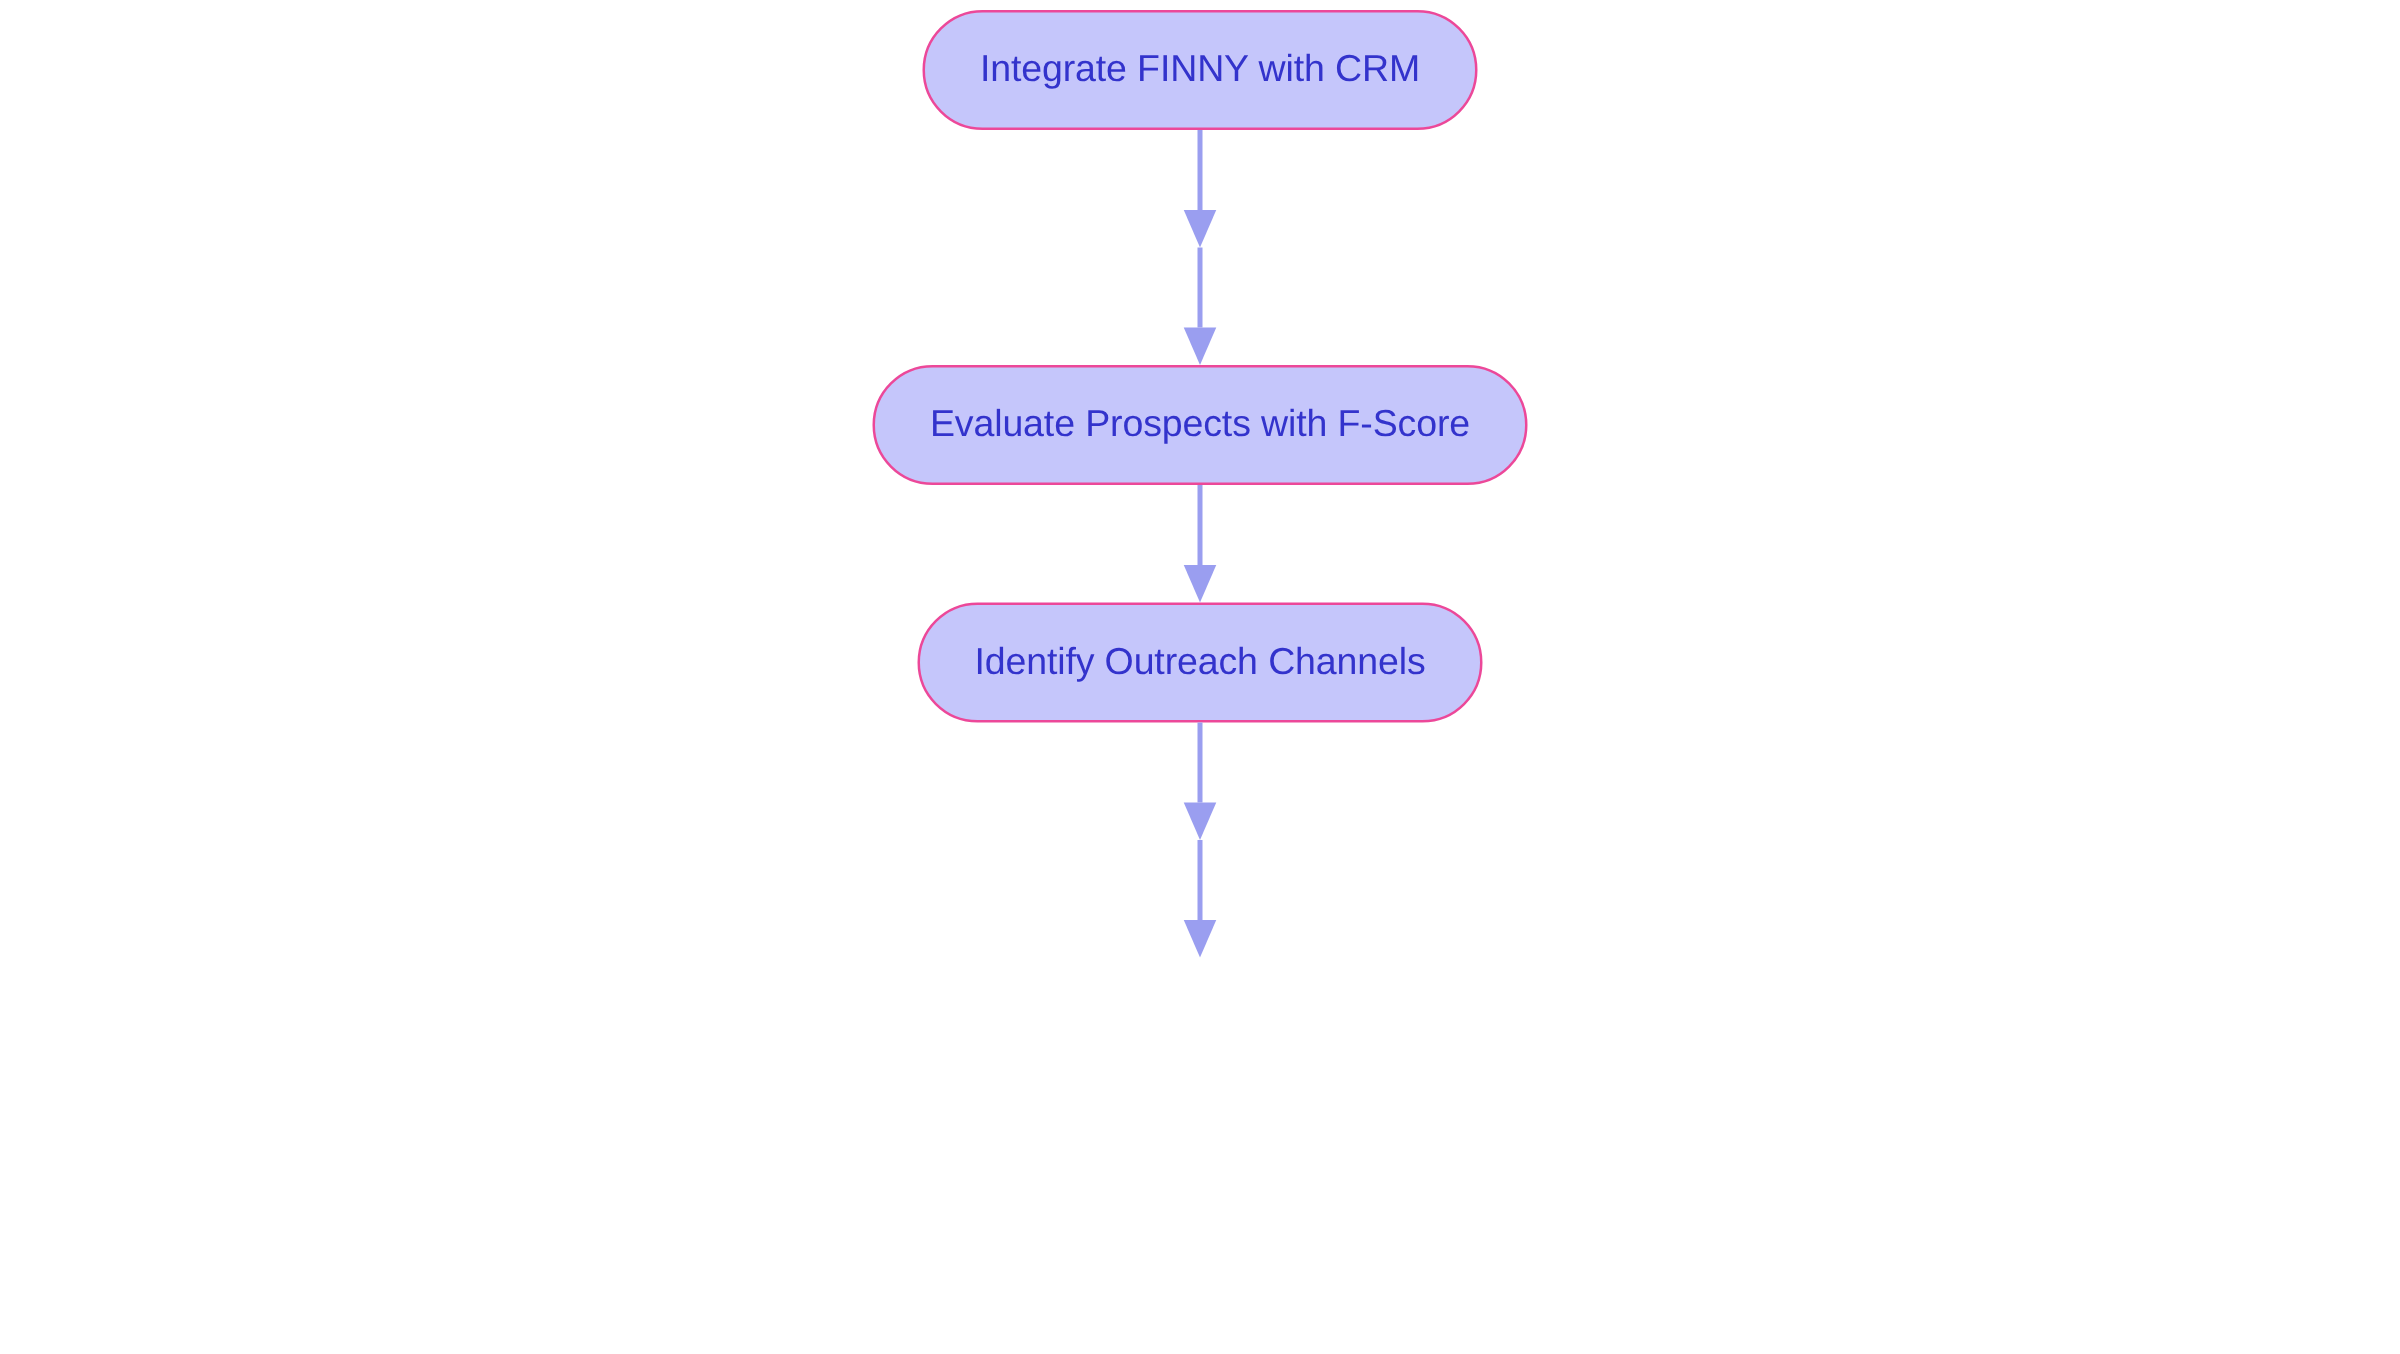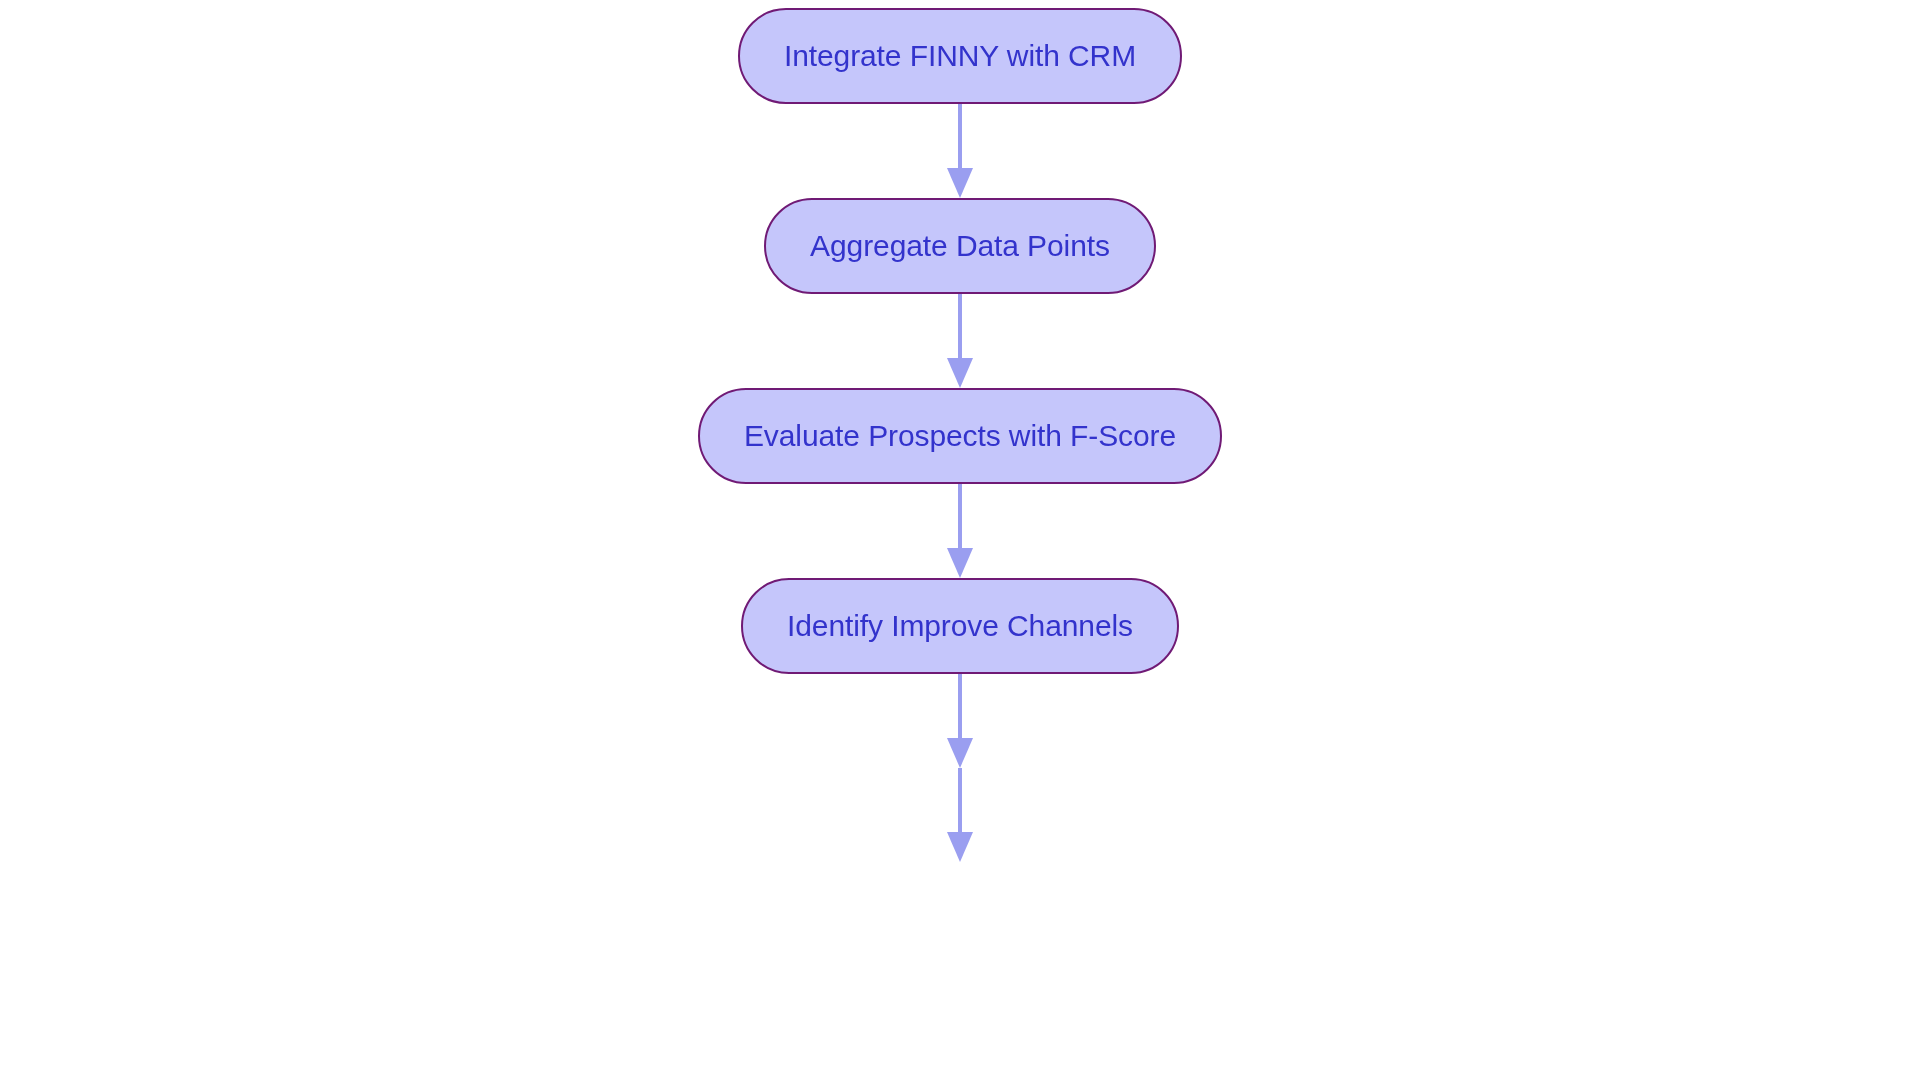--- a/index.html
+++ b/index.html
@@ -34,21 +34,21 @@
     justify-content: flex-start;
     padding-top: 8px;
     box-sizing: border-box;
   }
 
   .node {
     position: relative;
     box-sizing: border-box;
     height: 96px;
     background: #c5c6fb;
-    border: 2px solid #701a75;
+    border: 2px solid #ec4899;
     border-radius: 48px;
     display: flex;
     align-items: center;
     justify-content: center;
     padding: 0 44px;
     white-space: nowrap;
     flex: 0 0 auto;
   }
 
   .node-label {
@@ -96,40 +96,37 @@
 
     <div class="node">
       <span class="node-label">Integrate FINNY with CRM</span>
     </div>
 
     <div class="connector">
       <div class="connector-line"></div>
       <div class="connector-head"></div>
     </div>
 
-    <div class="node">
-      <span class="node-label">Aggregate Data Points</span>
-    </div>
 
     <div class="connector">
       <div class="connector-line"></div>
       <div class="connector-head"></div>
     </div>
 
     <div class="node">
       <span class="node-label">Evaluate Prospects with F-Score</span>
     </div>
 
     <div class="connector">
       <div class="connector-line"></div>
       <div class="connector-head"></div>
     </div>
 
     <div class="node">
-      <span class="node-label">Identify Improve Channels</span>
+      <span class="node-label">Identify Outreach Channels</span>
     </div>
 
     <div class="connector">
       <div class="connector-line"></div>
       <div class="connector-head"></div>
     </div>
 
 
     <div class="connector">
       <div class="connector-line"></div>

